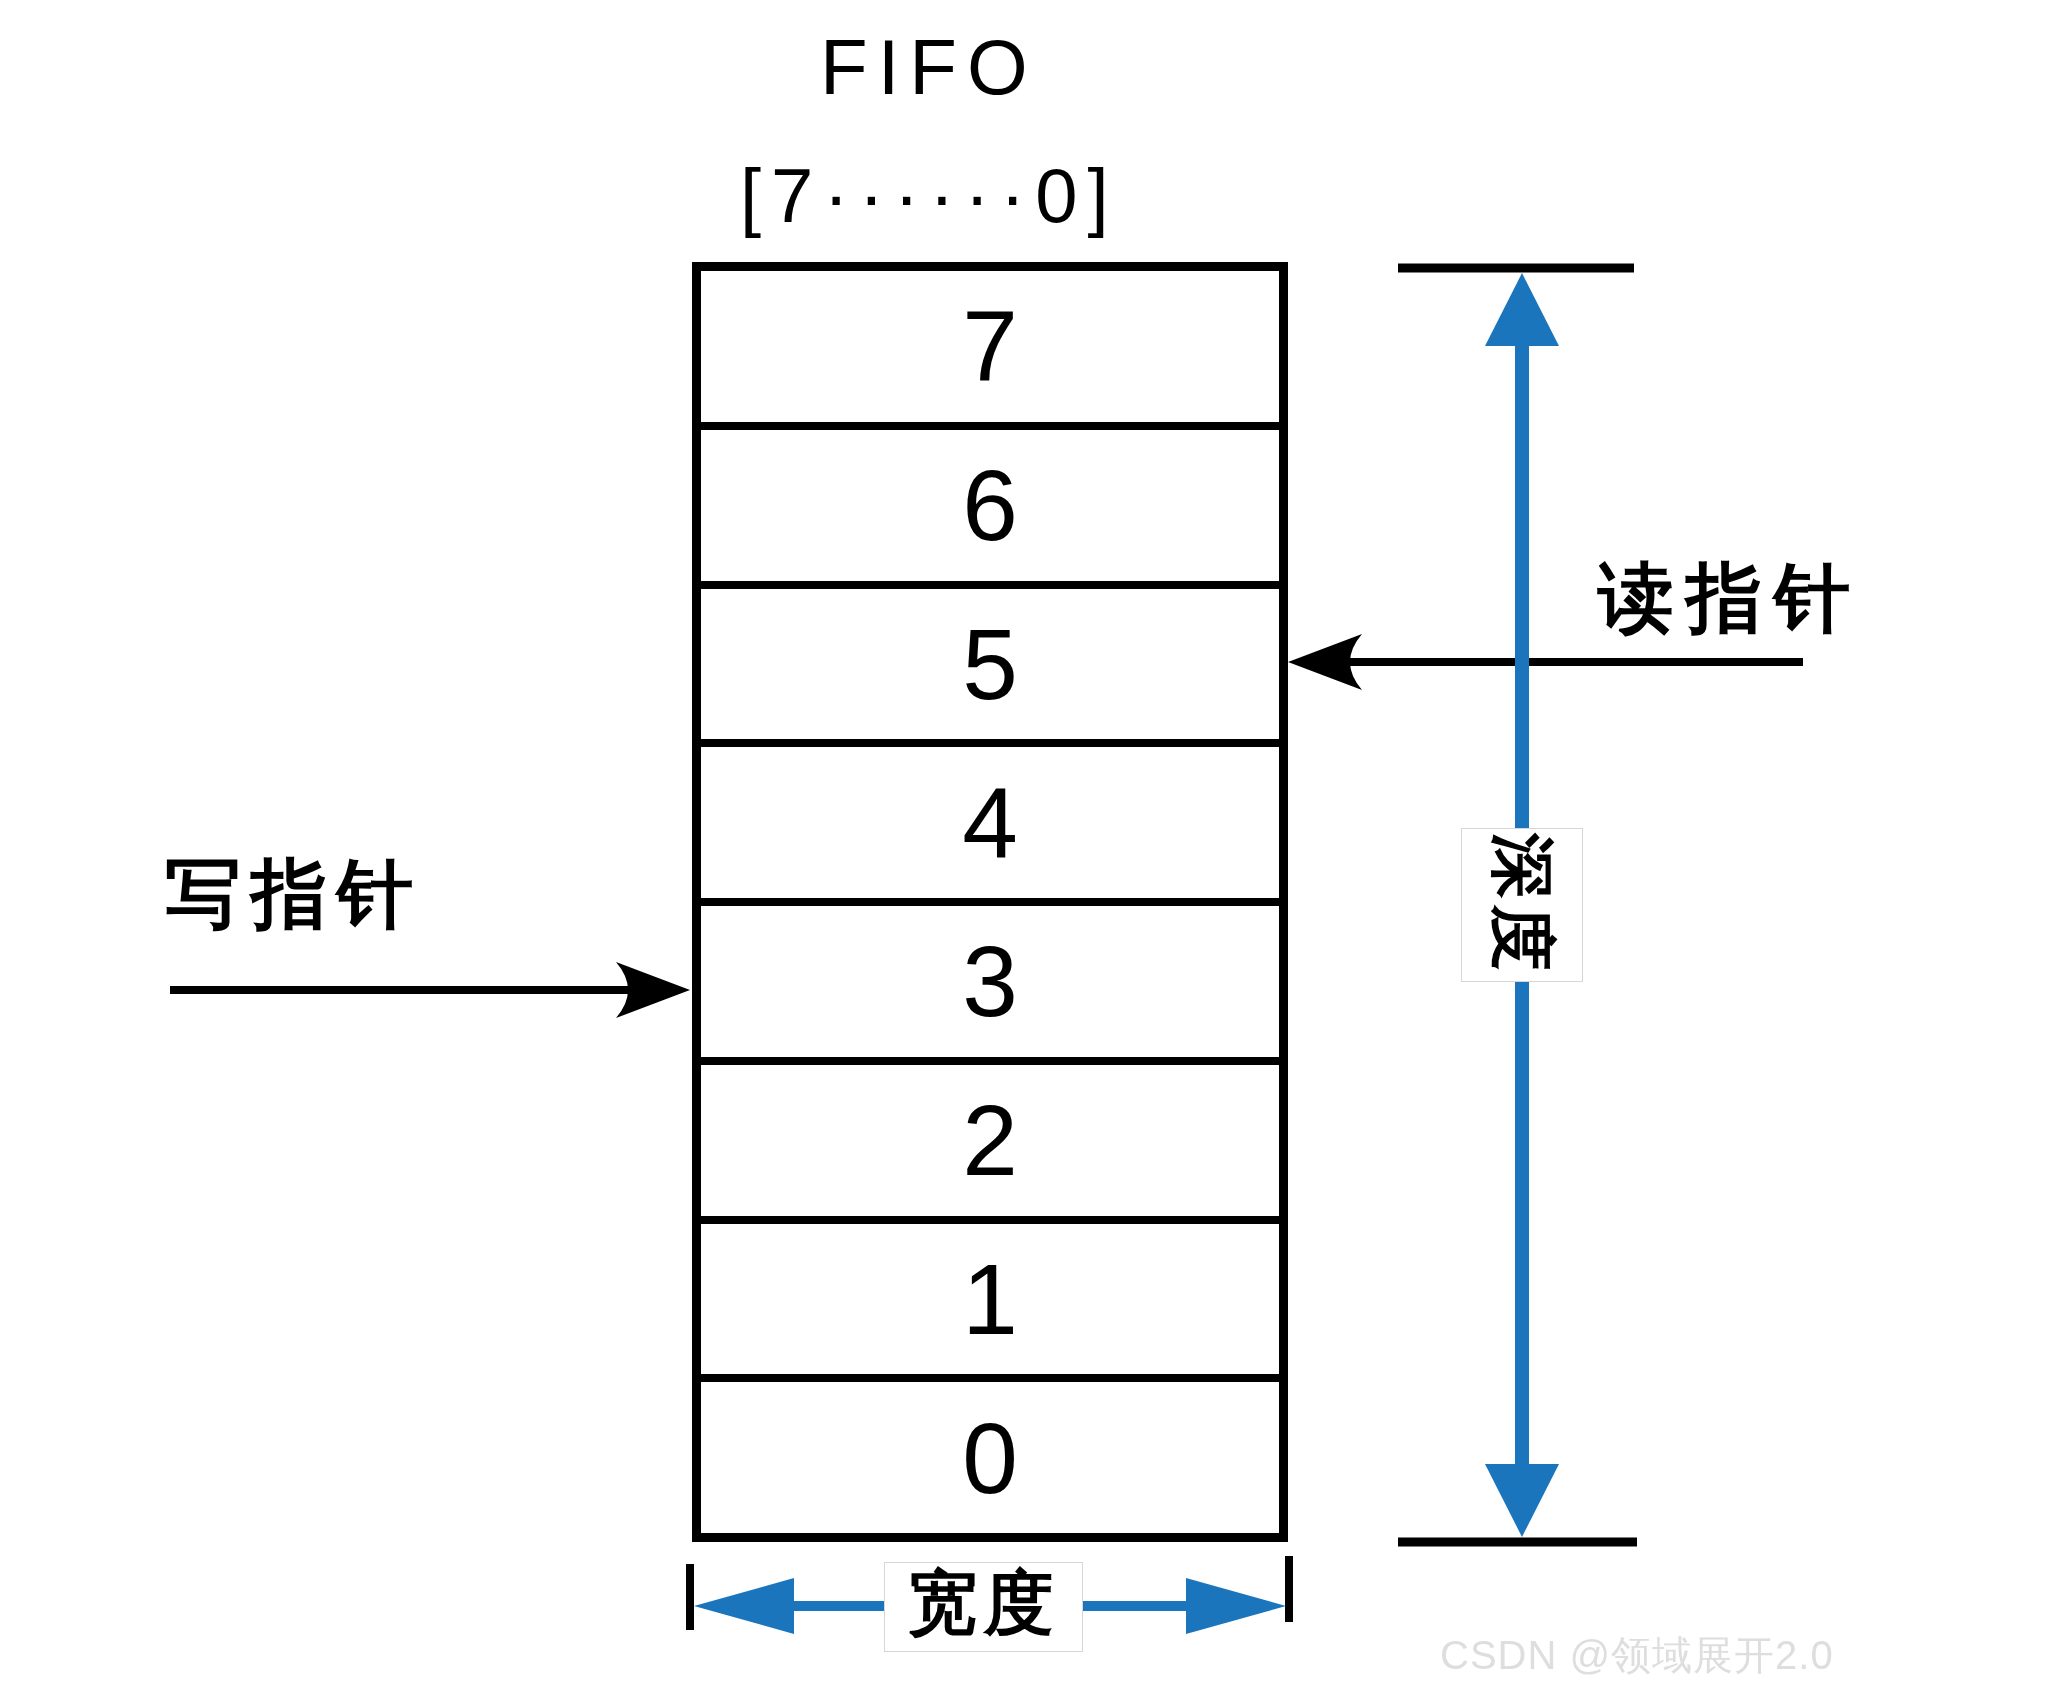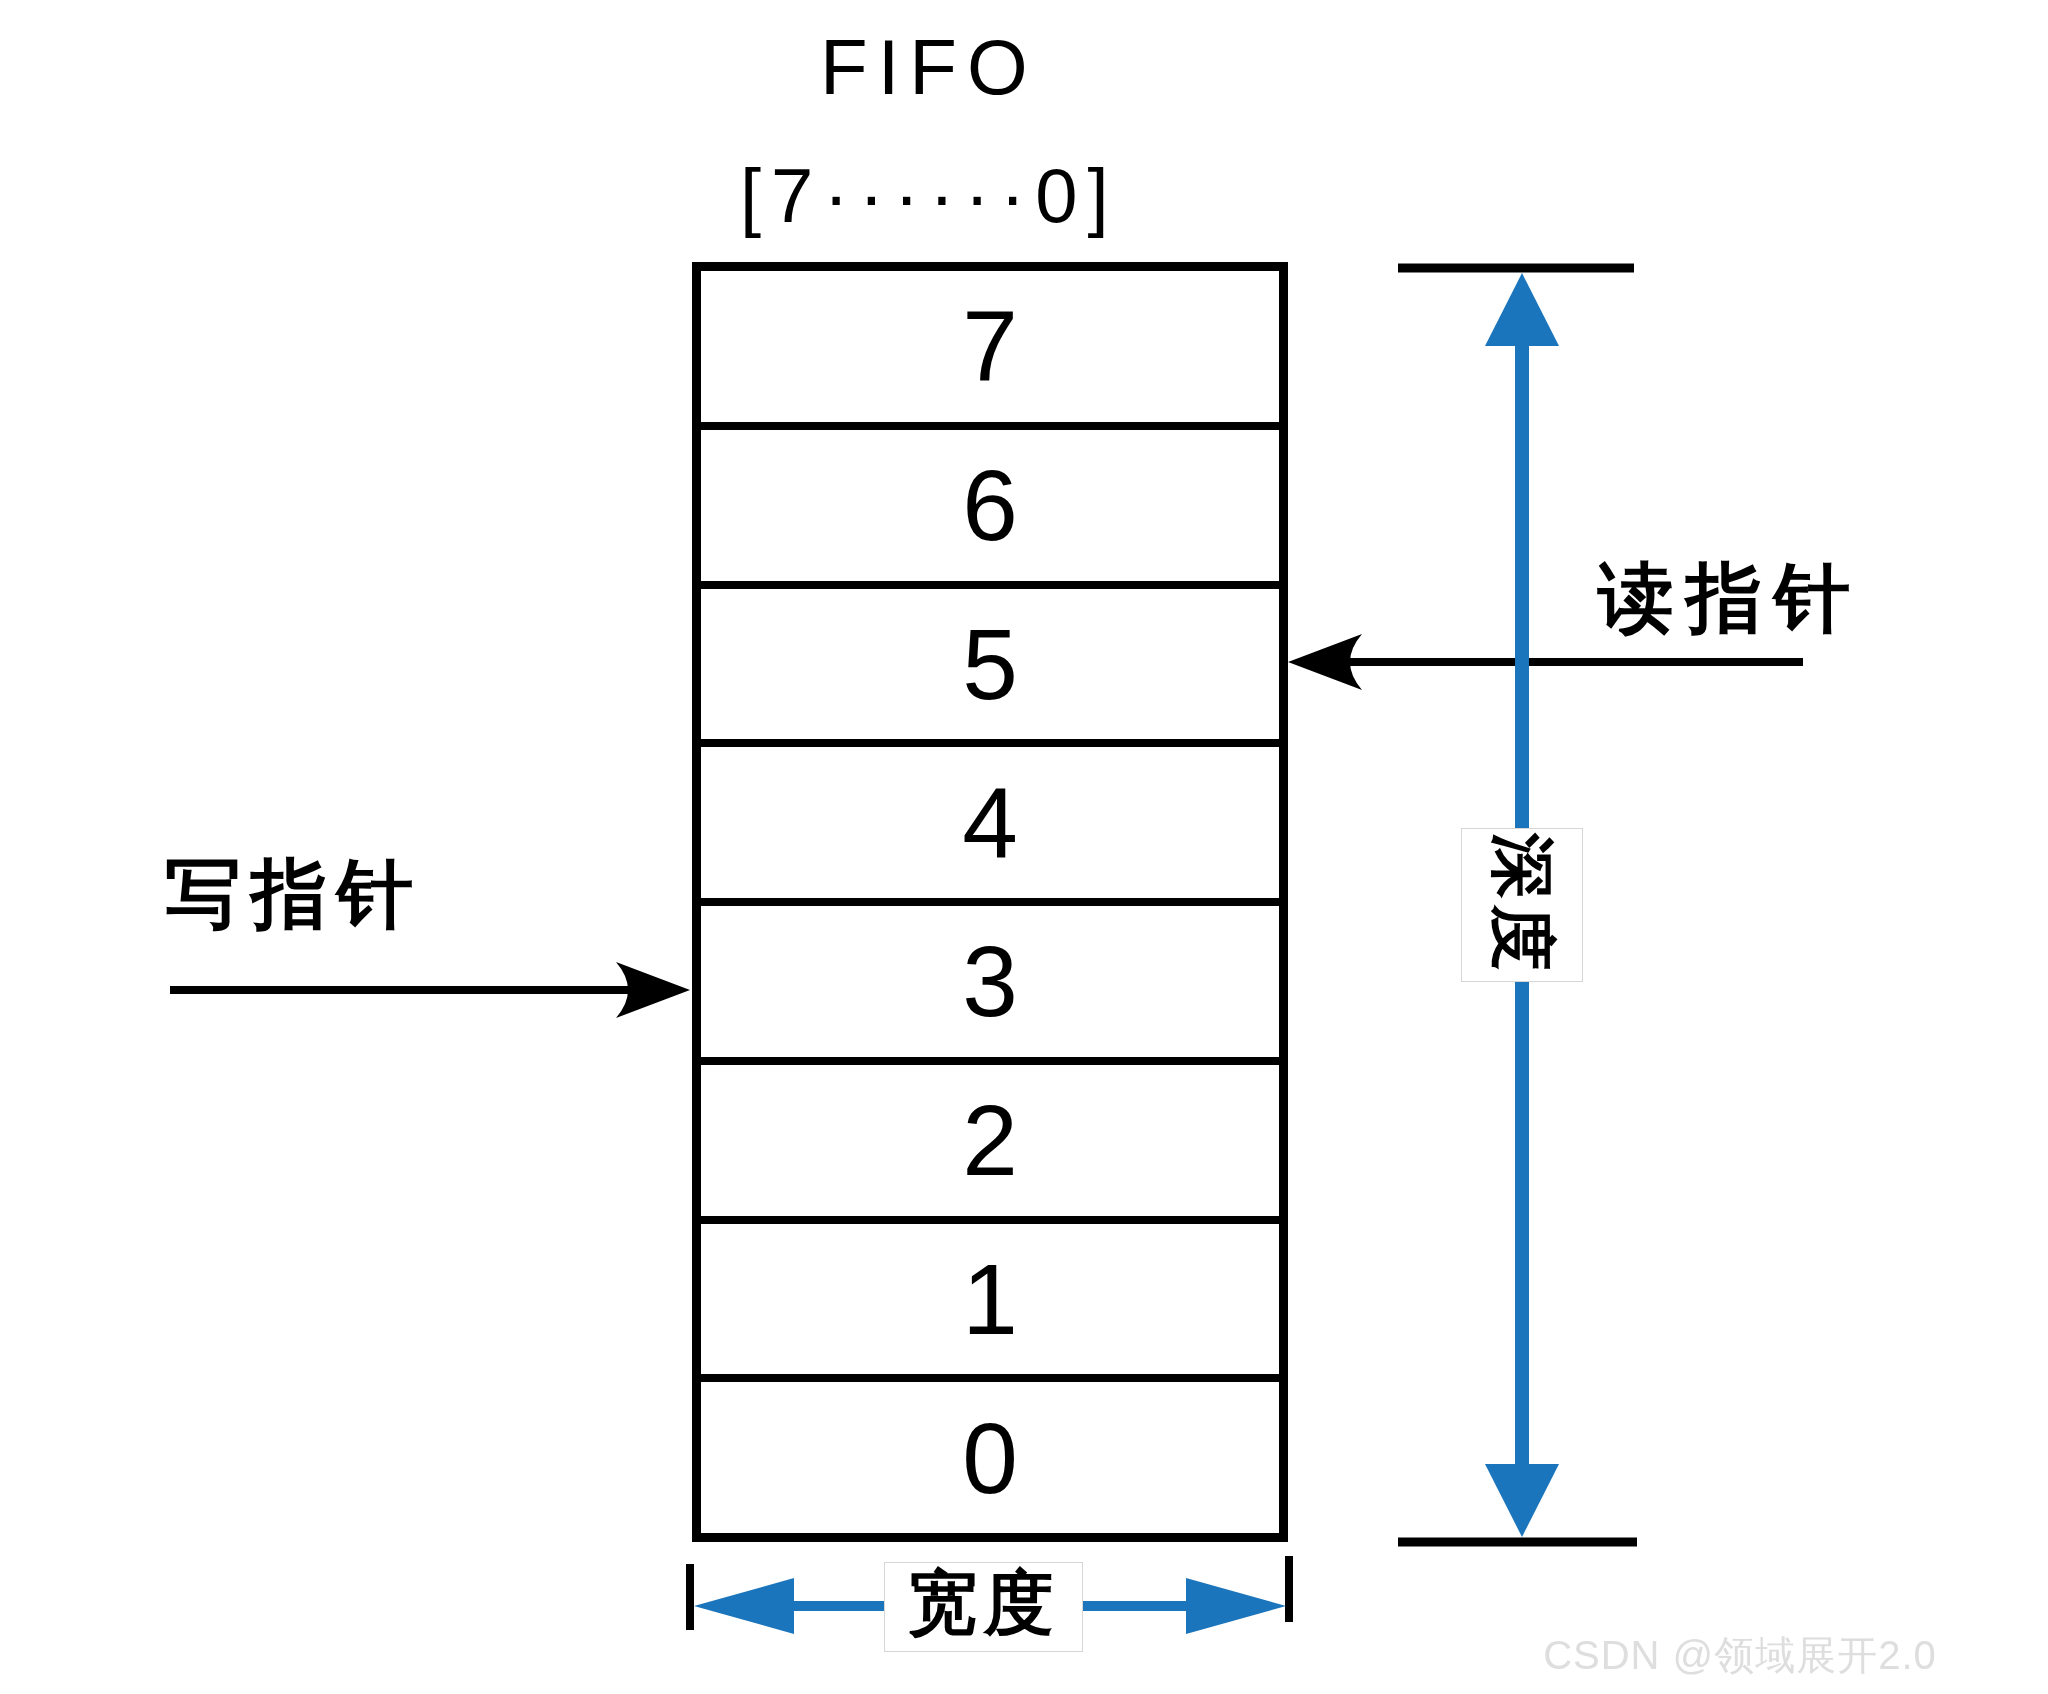--- a/index.html
+++ b/index.html
@@ -63,21 +63,21 @@
     background:#fff; border:1px solid #d6d6d6;
     display:flex; align-items:flex-end; justify-content:center;
     z-index:2;
   }
   .width-label-box .width-label {
     font-size:70px; letter-spacing:6px; white-space:nowrap;
   }
 
   .watermark {
     position:absolute; right:8px; top:1628px; width:600px;
-    text-align:center; font-size:40px;
+    text-align:left; font-size:40px;
     color:#dedede; text-shadow:2px 2px 0 rgba(255,255,255,0.95);
     letter-spacing:1px;
   }
 </style>
 </head>
 <body>
 
 <div class="canvas">
 
   <svg class="overlay" viewBox="0 0 2048 1694">

